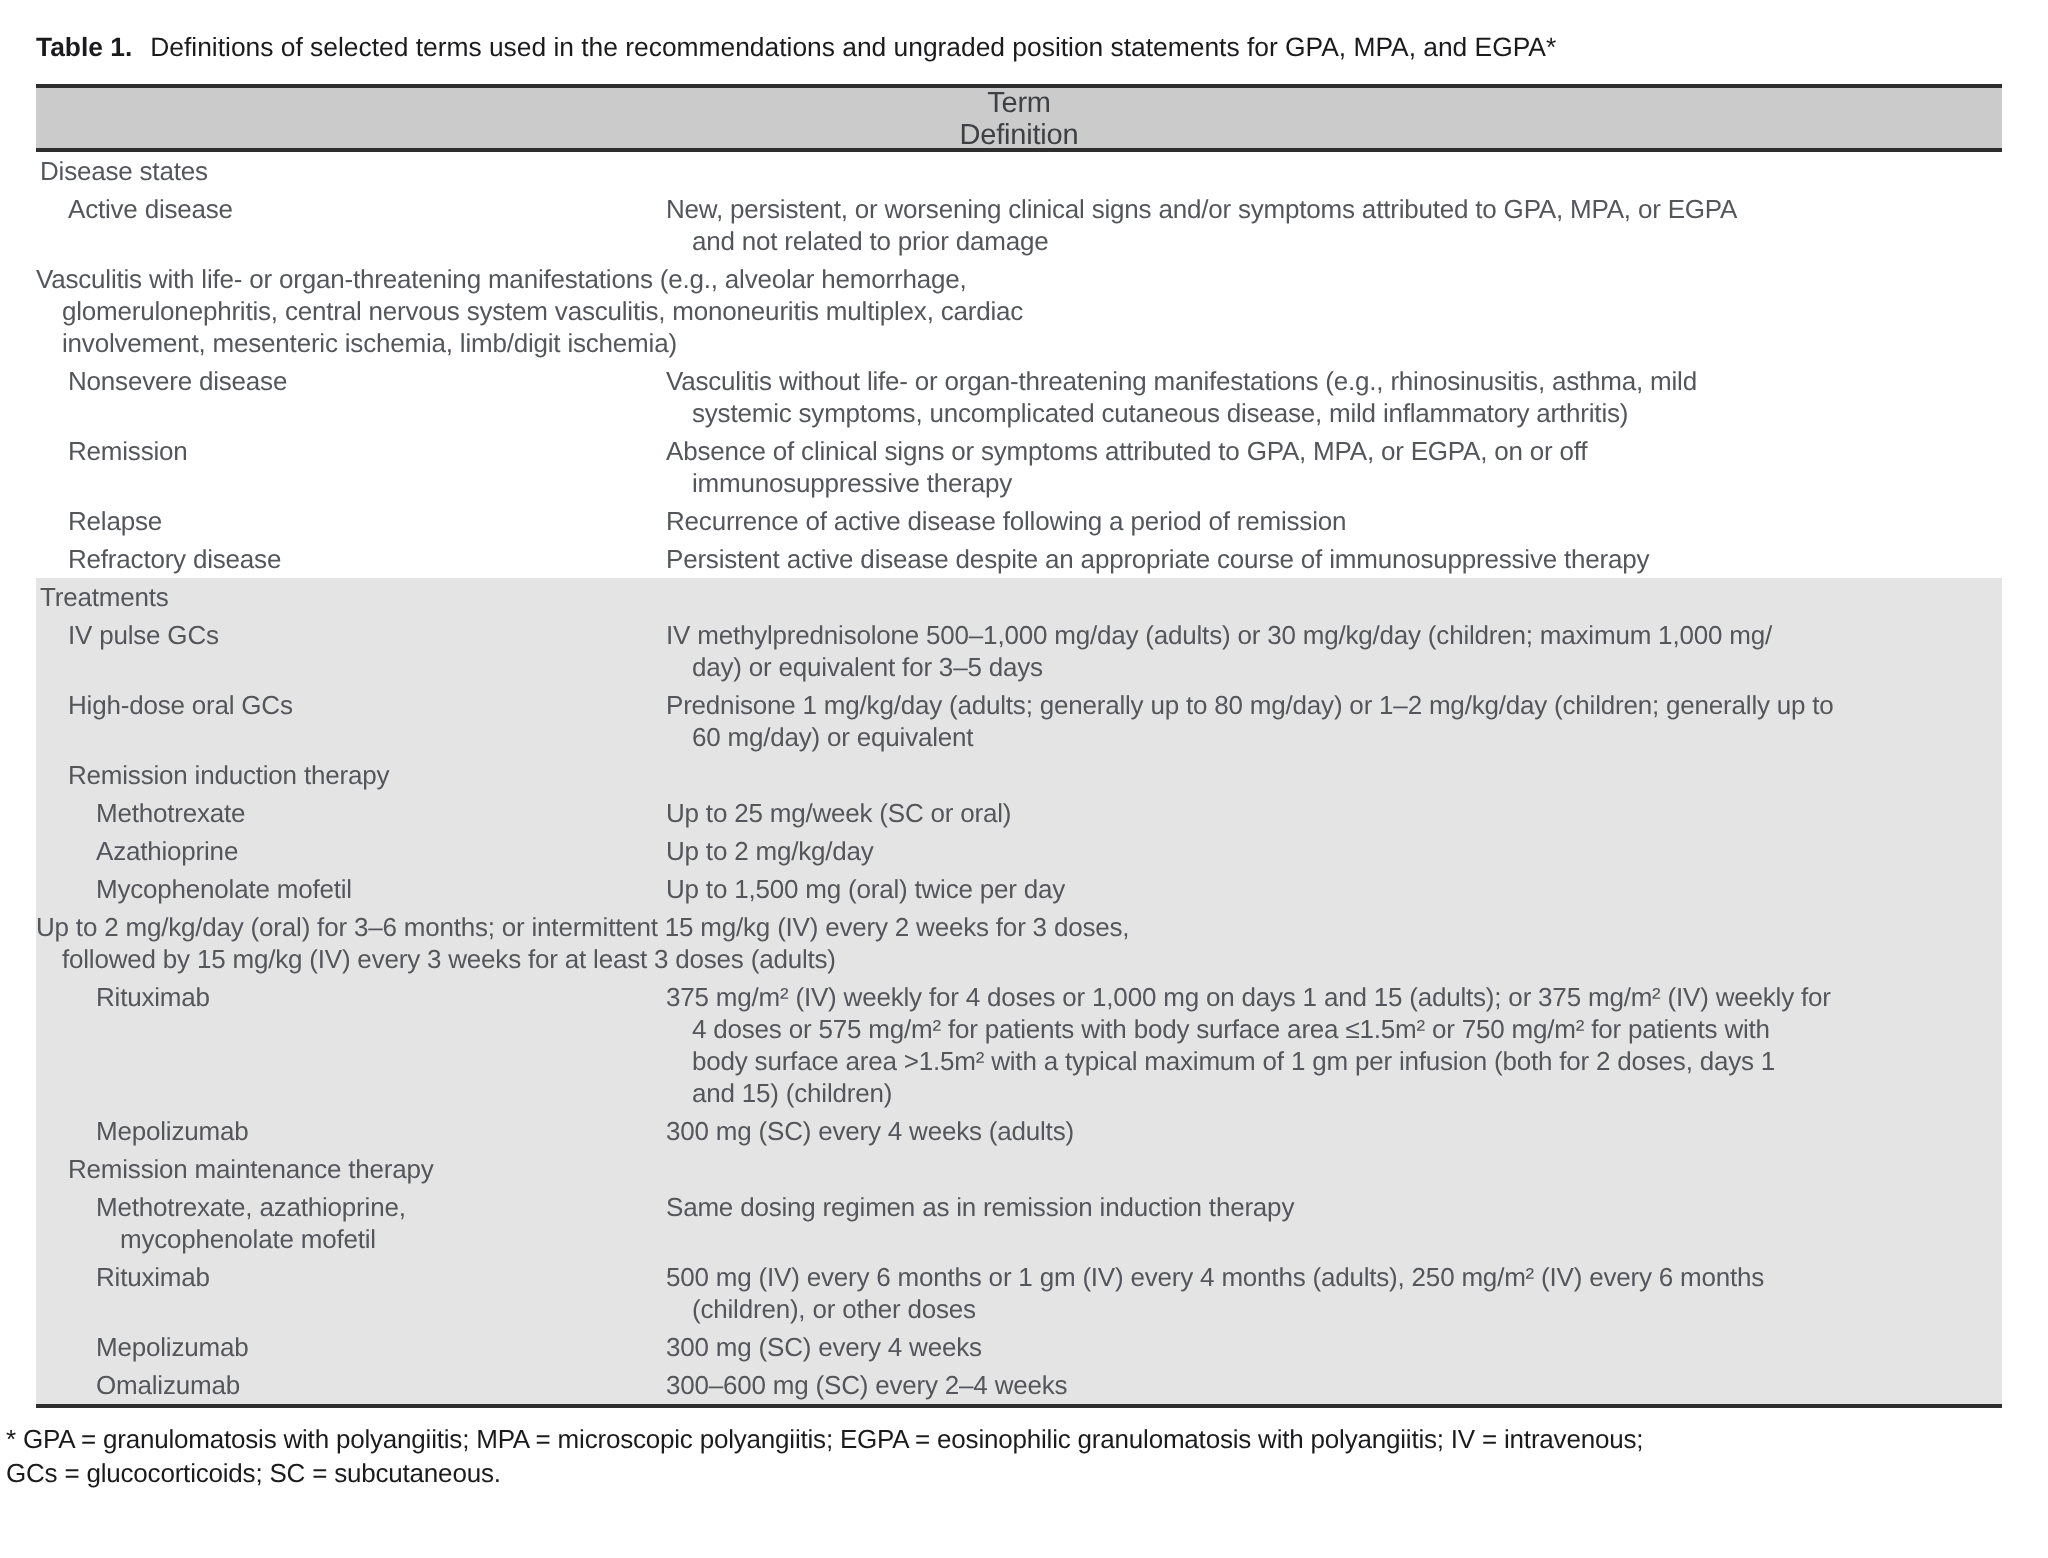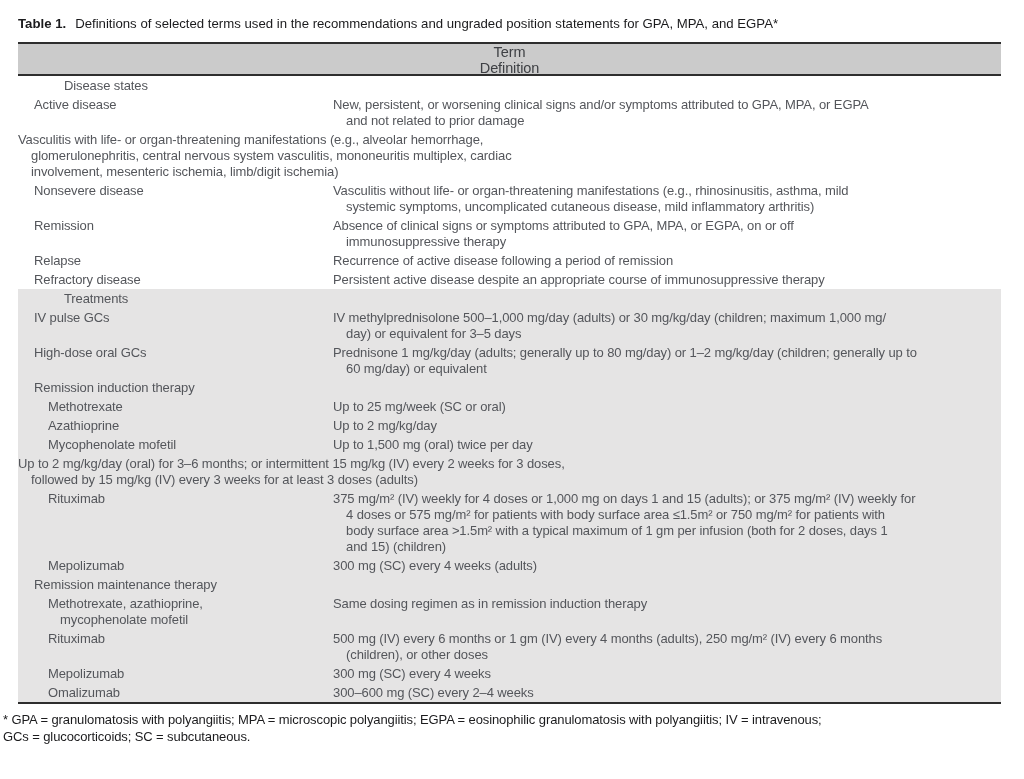--- a/index.html
+++ b/index.html
@@ -61,21 +61,21 @@
   }
   .section.shaded { background: var(--shaded-bg); }
   .row {
     display: flex;
     align-items: flex-start;
     line-height: 16px;
     padding: 2px 0 1px 0;
   }
   .cell { box-sizing: border-box; white-space: pre-line; }
   .cell.term { width: 315px; flex: 0 0 315px; }
-  .cell.term.i0 { padding-left: 2px; margin-left: 44px; }
+  .cell.term.i0 { padding-left: 2px; }
   .cell.term.i1 { padding-left: 16px; }
   .cell.term.i2 { padding-left: 42px; text-indent: -12px; }
   .cell.def {
     flex: 1;
     padding-left: 13px;
     padding-right: 4px;
     text-indent: -13px;
   }
   .footnote {
     margin: 8px 0 0 3px;

